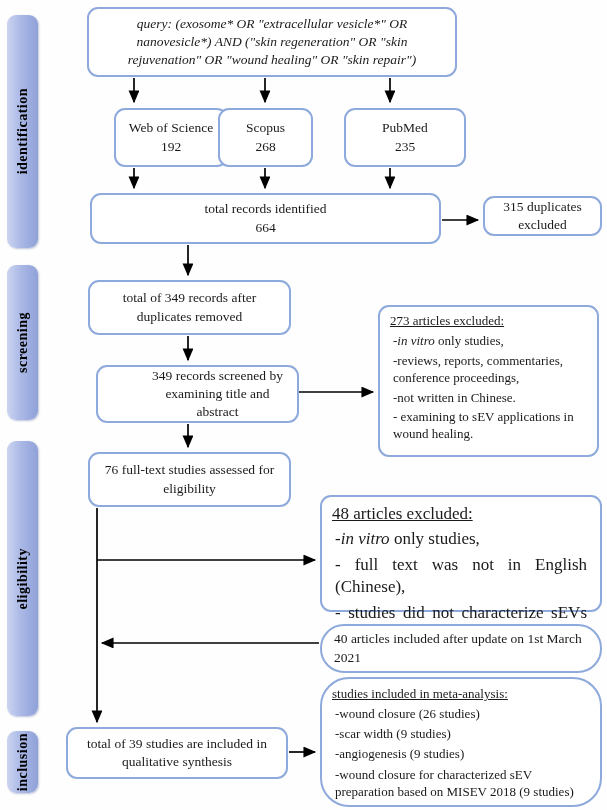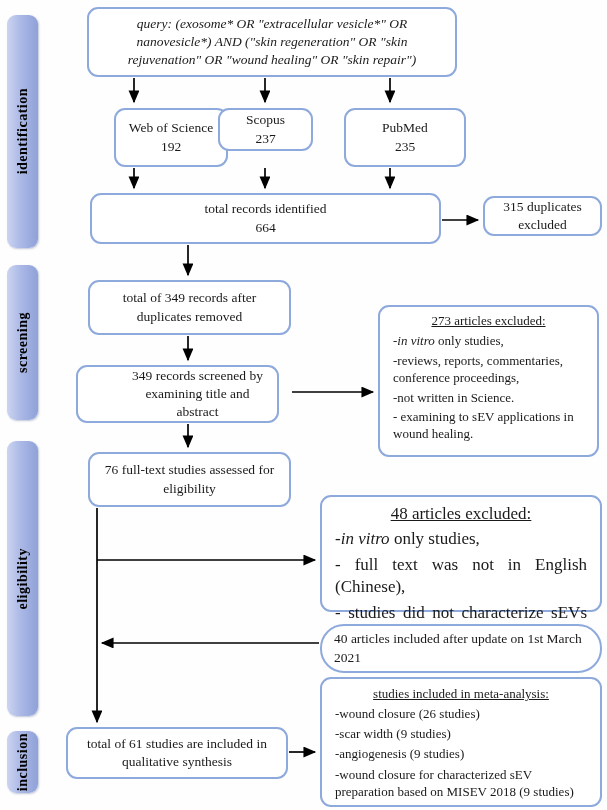--- a/index.html
+++ b/index.html
@@ -23,36 +23,36 @@
   #bar-eligibility{top:441px;height:275px;}
   #bar-inclusion{top:731px;height:62px;}
   
   .fbox{
     position:absolute;box-sizing:border-box;background:#ffffff;
     border:2.5px solid #8ea9db;border-radius:11px;
     font-size:13.5px;line-height:1.35;
   }
   .fbox.center{display:flex;flex-direction:column;align-items:center;justify-content:center;text-align:center;padding:2px 8px;}
   .fbox.listy{padding:6px 10px 4px 10px;text-align:left;}
-  .fbox .box-title{text-decoration:underline;text-align:center;}
+  .fbox .box-title{text-decoration:underline;}
   .fbox .line{margin:3px;}
   #box-query{left:87px;top:7px;width:370px;height:70px;font-style:italic;padding:2px 20px;}
   #box-db-wos{left:88px;top:108px;width:114px;height:59px;margin-left:26px;}
-  #box-db-scopus{left:218px;top:108px;width:95px;height:43px;}
+  #box-db-scopus{left:218px;top:108px;width:95px;height:59px;}
   #box-db-pubmed{left:344px;top:108px;width:122px;height:59px;}
   #box-total{left:90px;top:193px;width:351px;height:51px;}
   #box-duplicates{left:483px;top:196px;width:119px;height:40px;}
   #box-afterdup{left:88px;top:280px;width:203px;height:55px;}
-  #box-screened{left:76px;top:365px;width:203px;height:58px;padding-left:48px;}
+  #box-screened{left:96px;top:365px;width:203px;height:58px;padding-left:48px;}
   #box-ex273{left:378px;top:305px;width:221px;height:152px;font-size:13px;line-height:1.3;}
   #box-fulltext{left:88px;top:452px;width:203px;height:55px;}
   #box-ex48{left:320px;top:495px;width:282px;height:117px;font-size:17px;line-height:1.32;}
   #box-ex48 .line{text-align:justify;}
   #box-inc40{left:320px;top:624px;width:282px;height:49px;display:flex;flex-direction:column;justify-content:center;padding:2px 12px;border-radius:24px;}
-  #box-meta{left:320px;top:677px;width:282px;height:130px;font-size:13px;line-height:1.32;}
+  #box-meta{left:320px;top:677px;width:282px;height:130px;font-size:13px;line-height:1.32;border-radius:29px;}
   #box-total68{left:66px;top:727px;width:222px;height:52px;}
   
   #arrows{position:absolute;left:0;top:0;pointer-events:none;}
 </style>
 </head>
 <body>
 
 <div class="stage">
 
   <svg id="arrows" width="607" height="810" viewBox="0 0 607 810">
@@ -96,21 +96,21 @@
   <div class="fbox center" id="box-query">
     <span>query: (exosome* OR "extracellular vesicle*" OR nanovesicle*) AND ("skin regeneration" OR "skin rejuvenation" OR "wound healing" OR "skin repair")</span>
   </div>
 
   <div class="fbox center" id="box-db-wos">
     <span>Web of Science</span>
     <span>192</span>
   </div>
   <div class="fbox center" id="box-db-scopus">
     <span>Scopus</span>
-    <span>237</span>
+    <span>268</span>
   </div>
   <div class="fbox center" id="box-db-pubmed">
     <span>PubMed</span>
     <span>235</span>
   </div>
 
   <div class="fbox center" id="box-total">
     <span>total records identified</span>
     <span>664</span>
   </div>
@@ -125,21 +125,21 @@
 
   <div class="fbox center" id="box-screened">
     <span>349 records screened by examining title and abstract</span>
   </div>
 
   <div class="fbox listy" id="box-ex273">
     <div class="box-title">273 articles excluded:</div>
     <div>
         <div class="line"><span>-</span><span style="font-style: italic;">in vitro</span><span> only studies,</span></div>
         <div class="line"><span>-reviews, reports, commentaries, conference proceedings,</span></div>
-        <div class="line"><span>-not written in Science.</span></div>
+        <div class="line"><span>-not written in Chinese.</span></div>
         <div class="line"><span>- examining to sEV applications in  wound healing.</span></div>
       </div>
   </div>
 
   <div class="fbox center" id="box-fulltext">
     <span>76 full-text studies assessed for eligibility</span>
   </div>
 
   <div class="fbox listy" id="box-ex48">
     <div class="box-title">48 articles excluded:</div>
@@ -158,16 +158,16 @@
     <div class="box-title">studies included in meta-analysis:</div>
     <div>
         <div class="line"><span>-wound closure (26 studies)</span></div>
         <div class="line"><span>-scar width (9 studies)</span></div>
         <div class="line"><span>-angiogenesis (9 studies)</span></div>
         <div class="line"><span>-wound closure for characterized sEV preparation based on MISEV 2018 (9 studies)</span></div>
       </div>
   </div>
 
   <div class="fbox center" id="box-total68">
-    <span>total of 61 studies are included in qualitative synthesis</span>
+    <span>total of 39 studies are included in qualitative synthesis</span>
   </div>
 
 </div>
 
 </body></html>

